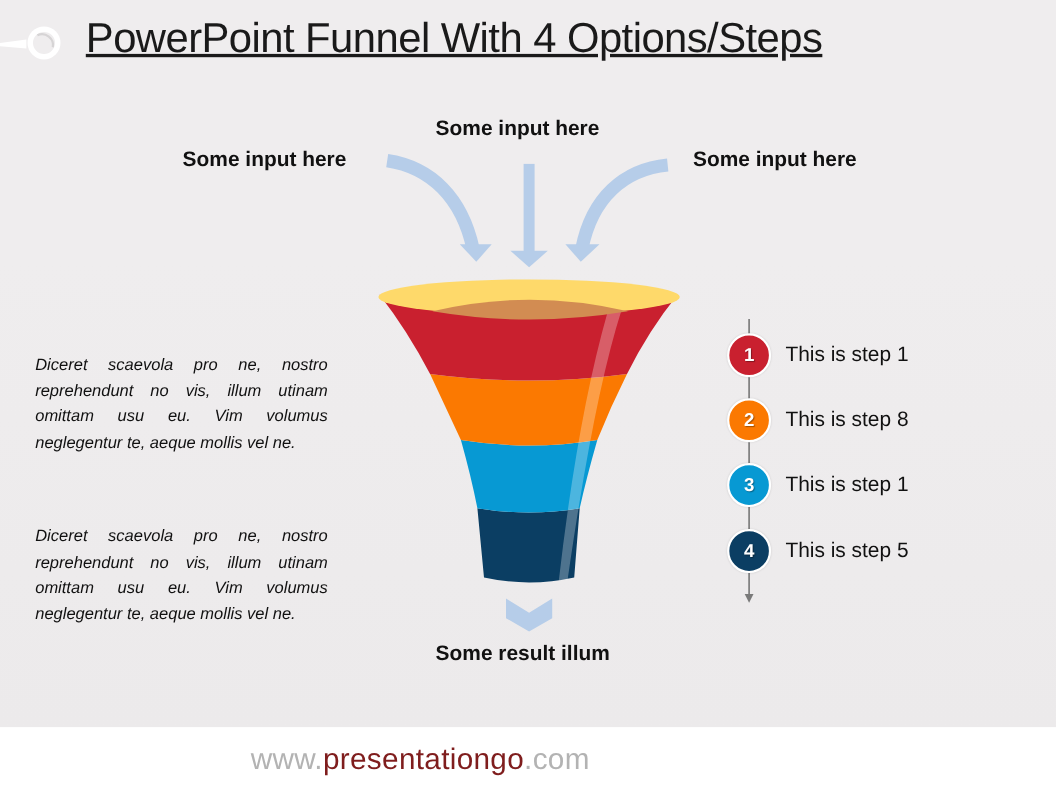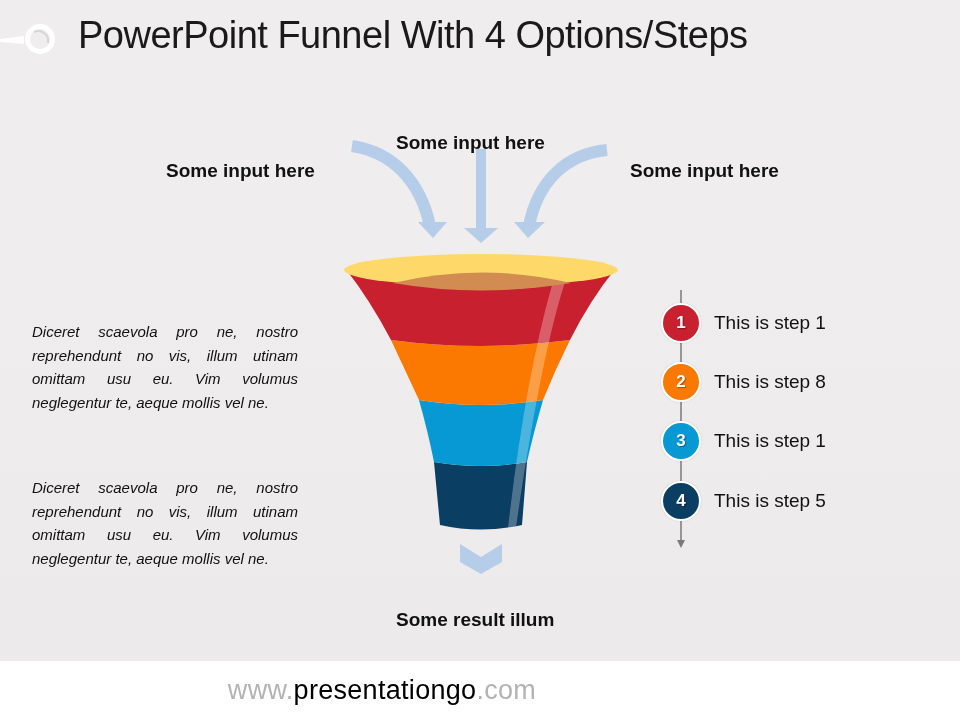--- a/index.html
+++ b/index.html
@@ -9,26 +9,26 @@
       font-family:"Liberation Sans", "DejaVu Sans", sans-serif;
     }
     .slide {
       position:absolute; left:0; top:0; width:960px; height:661px;
       background:linear-gradient(180deg,#efedee 0%,#efedee 36%,#eceaeb 100%);
     }
     .title {
       position:absolute; left:78px; top:14px;
       font-size:38px; font-weight:normal; color:#1a1a1a; letter-spacing:-0.5px;
       white-space:nowrap;
+      text-decoration:underline;
     }
     .title-deco { position:absolute; left:0; top:18px; width:60px; height:42px; }
     .input-label {
       position:absolute; font-size:19px; font-weight:bold; color:#111;
       white-space:nowrap;
-      margin-top:25px;
     }
     .para {
       position:absolute; left:32px; width:266px;
       font-size:15px; line-height:23.5px; color:#111; text-align:justify;font-style:italic;
     }
     .diagram { position:absolute; left:0; top:0; width:960px; height:661px; }
     .step {
       position:absolute; left:661px; height:40px; display:flex; align-items:center;
     }
     .step-badge {
@@ -38,21 +38,21 @@
       text-shadow:1px 1px 1px rgba(0,0,0,0.35);
       box-shadow:0 0 2px rgba(0,0,0,0.15);
     }
     .step-label { margin-left:13px; font-size:19px; color:#111; white-space:nowrap; }
     .footer {
       position:absolute; left:0; top:661px; width:764px; height:59px;
       display:flex; align-items:center; justify-content:center;
       font-size:27px; letter-spacing:0.3px;
     }
     .footer .dim { color:#b3b3b3; }
-    .footer .strong { color:#000000; }
+    .footer .strong { color:#7f1d1d; }
   </style>
 </head>
 <body>
 
 <div class="slide">
 
   <svg class="title-deco" viewBox="0 0 60 42">
     <path d="M0 21 L24 18 L24 26 L0 24 Z" fill="#ffffff"></path>
     <circle cx="40" cy="21" r="15" fill="#ffffff"></circle>
     <circle cx="40" cy="21" r="10" fill="#efedee"></circle>

